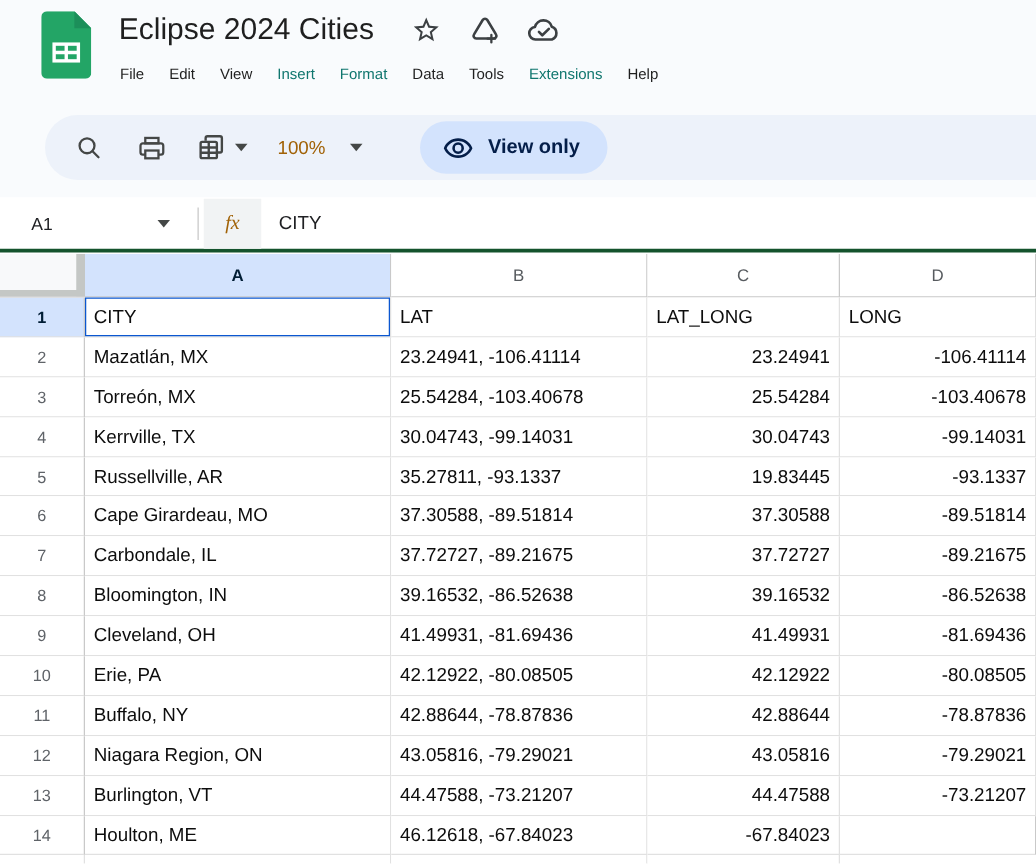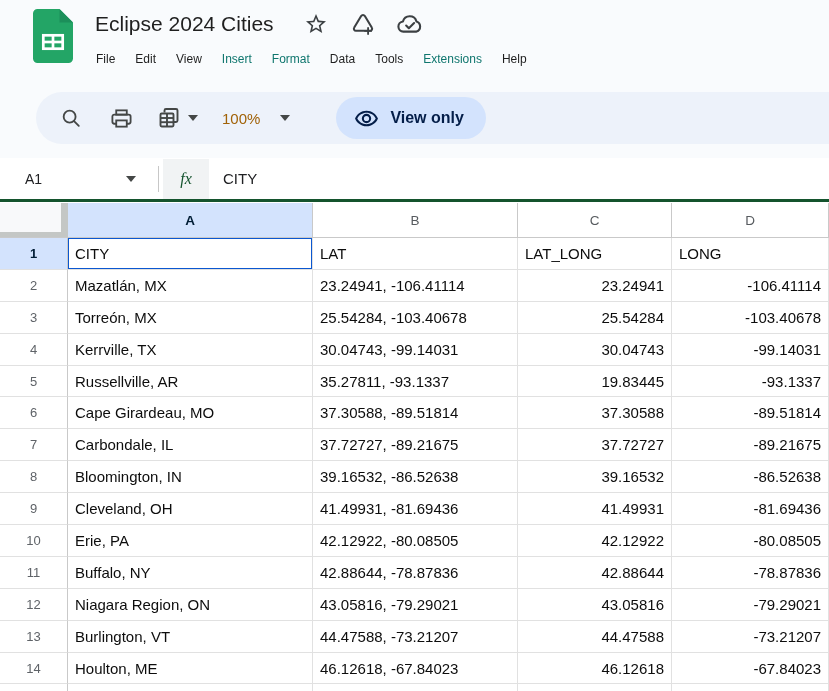--- a/index.html
+++ b/index.html
@@ -6,21 +6,21 @@
   html,body { background:#fff; }
   .app {
     position:relative; width:829px; height:691px; overflow:hidden;
     background:#fff; font-family:"Liberation Sans", sans-serif;
     -webkit-font-smoothing:antialiased;
   }
   
   .chrome { position:absolute; top:0; left:0; right:0; height:158px; background:#f9fbfd; }
   .logo { position:absolute; left:33px; top:9px; width:40px; height:54px; }
   .title-row { position:absolute; left:95px; top:8px; height:32px; display:flex; align-items:center; }
-  .doc-title { font-size:21px; color:#1f1f1f; white-space:nowrap; }
+  .doc-title { font-size:24px; color:#1f1f1f; white-space:nowrap; }
   .title-icons { display:flex; align-items:center; margin-left:27px; }
   .ticon { display:flex; align-items:center; justify-content:center; width:30px; height:30px; margin-right:17px; cursor:pointer; }
   .ticon svg { display:block; }
   .menu-row { position:absolute; left:86px; top:44px; height:30px; display:flex; align-items:center; }
   .menu-item { padding:0 10px; line-height:29px; font-size:12px; color:#1f1f1f; border-radius:6px; cursor:pointer; white-space:nowrap; }
   .menu-item.disabled { color:#0f766e; cursor:default; }
   
   .toolbar {
     position:absolute; left:36px; top:92px; right:0; height:52px;
     background:#edf2fa; border-radius:26px 0 0 26px;
@@ -41,21 +41,21 @@
     position:absolute; left:0; top:158px; right:0; height:44px; background:#fff;
     border-bottom:3px solid #14532d; display:flex; align-items:center;
   }
   .name-box { display:flex; align-items:center; justify-content:space-between; width:150px; padding:0 14px 0 25px; cursor:pointer; }
   .name-box-text { font-size:14px; color:#202124; }
   .nb-caret { width:0; height:0; border-left:5px solid transparent; border-right:5px solid transparent; border-top:6px solid #444746; }
   .fbar-divider { width:1px; height:26px; background:#c7c7c7; margin-left:8px; }
   .fx-box {
     width:46px; height:40px; margin-left:4px; background:#f1f3f4;
     display:flex; align-items:center; justify-content:center;
-    font-family:"Liberation Serif", serif; font-style:italic; font-size:16px; color:#14532d;text-align:right;
+    font-family:"Liberation Serif", serif; font-style:italic; font-size:16px; color:#a16207;text-align:right;
   }
   .fbar-value { font-size:15px; color:#202124; margin-left:14px; white-space:nowrap; }
   
   .grid {
     position:absolute; left:0; top:203px; width:829px; height:488px; overflow:hidden;
     display:grid; grid-template-columns:68px 245px 205px 154px 157px;
     grid-template-rows:35px; grid-auto-rows:31.9px; background:#fff;
   }
   .corner { position:relative; background:#f8f9fa; border-bottom:1px solid #c9c9c9; cursor:pointer; }
   .corner::after { content:""; position:absolute; right:0; top:0; bottom:0; width:7px; background:#c4c7c5; }
@@ -247,21 +247,20 @@
       <div class="cell num">43.05816</div>
       <div class="cell num">-79.29021</div>
       <div class="rowh">13</div>
       <div class="cell">Burlington, VT</div>
       <div class="cell">44.47588, -73.21207</div>
       <div class="cell num">44.47588</div>
       <div class="cell num">-73.21207</div>
       <div class="rowh">14</div>
       <div class="cell">Houlton, ME</div>
       <div class="cell">46.12618, -67.84023</div>
-      <div class="cell num">46.12618</div>
       <div class="cell num">-67.84023</div>
       <div class="rowh"></div>
       <div class="cell"></div>
       <div class="cell"></div>
       <div class="cell"></div>
       <div class="cell"></div>
     </div>
 
 </div>
 

